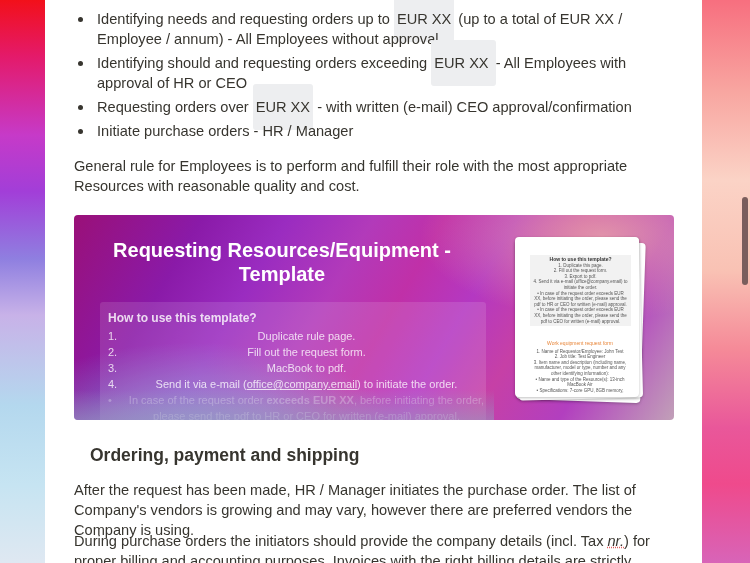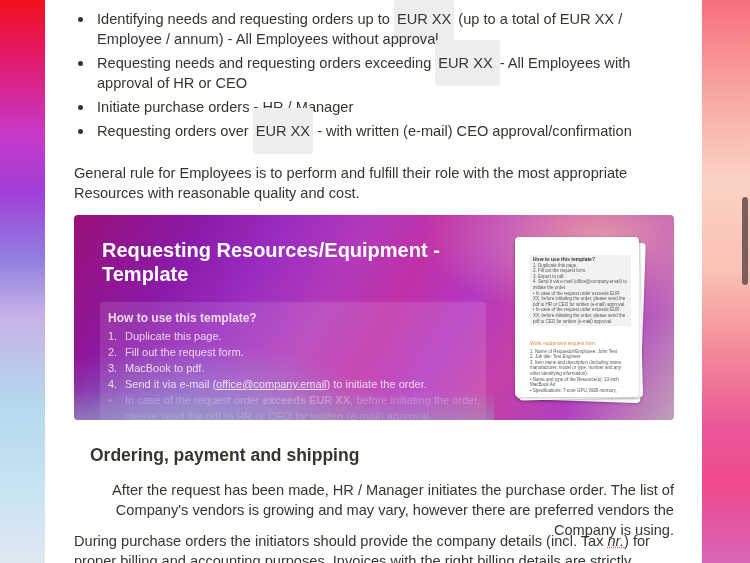--- a/index.html
+++ b/index.html
@@ -33,20 +33,21 @@
   .chip {
     background:#edeef0; border-radius:3px; padding:15px 3px; color:#37352f;
   }
   .para { position:absolute; left:0; width:600px; margin:0; }
   .card {
     position:absolute; left:0; top:215px; width:600px; height:205px; border-radius:4px; overflow:hidden;
     background:
       radial-gradient(ellipse 260px 120px at 88% 10%, rgba(230,160,170,0.85), rgba(230,160,170,0) 70%),
       radial-gradient(ellipse 300px 140px at 20% 110%, rgba(130,160,210,0.9), rgba(130,160,210,0) 70%),
       linear-gradient(120deg, #9a1078 0%, #8a1aa8 18%, #9a2cc0 30%, #b23aba 42%, #c030a8 52%, #b438c2 62%, #c640a6 72%, #b23fbf 84%, #c1a0b8 100%);
+    text-align: center;
   }
   .card-title {
     position:absolute; left:28px; top:23px; width:360px; color:#fff; font-weight:bold; font-size:20px; line-height:24px;
   }
   .card-howto {
     position:absolute; left:26px; top:87px; width:386px; height:118px; background:rgba(255,255,255,0.12); border-radius:3px 3px 0 0;
   }
   .howto-title { position:absolute; left:8px; top:6px; color:rgba(255,255,255,0.82); font-weight:bold; font-size:12px; }
   .howto-list { position:absolute; left:8px; top:26px; margin:0; padding:0; list-style:none; font-size:11px; line-height:16px; color:rgba(255,255,255,0.78); width:380px; }
   .howto-list li { position:relative; padding-left:17px; white-space:nowrap; }
@@ -78,33 +79,33 @@
 <div class="bg-left"></div>
 <div class="bg-right">
   <div class="scrollbar-thumb"></div>
 </div>
 
 <div class="page">
   <div class="content">
 
     <ul class="bullets">
       <li><span>Identifying needs and requesting orders up to </span><span class="chip">EUR XX</span><span> (up to a total of EUR XX / Employee / annum) - All Employees without approval</span></li>
-      <li><span>Requesting needs and requesting orders exceeding </span><span class="chip">EUR XX </span><span> - All Employees with approval of HR or CEO</span></li>
+      <li><span>Identifying should and requesting orders exceeding </span><span class="chip">EUR XX </span><span> - All Employees with approval of HR or CEO</span></li>
+      <li><span>Requesting orders over </span><span class="chip">EUR XX</span><span> - with written (e-mail) CEO approval/confirmation</span></li>
       <li><span>Initiate purchase orders  - HR / Manager</span></li>
-      <li><span>Requesting orders over </span><span class="chip">EUR XX</span><span> - with written (e-mail) CEO approval/confirmation</span></li>
     </ul>
 
-    <p class="para" style="top:156px;margin-top:7px;">General rule for Employees is to perform and fulfill their role with the most appropriate Resources with reasonable quality and cost.</p>
+    <p class="para" style="top:156px;">General rule for Employees is to perform and fulfill their role with the most appropriate Resources with reasonable quality and cost.</p>
 
     <div class="card">
       <div class="card-title">Requesting Resources/Equipment - Template</div>
       <div class="card-howto">
         <div class="howto-title">How to use this template?</div>
         <ul class="howto-list">
-          <li><span class="num">1.</span><span>Duplicate this page.</span></li>
+          <li><span class="num">1.</span><span>Duplicate rule page.</span></li>
           <li><span class="num">2.</span><span>Fill out the request form.</span></li>
           <li><span class="num">3.</span><span>MacBook to pdf.</span></li>
           <li><span class="num">4.</span><span>Send it via e-mail (</span><u>office@company.email</u><span>) to initiate the order.</span></li>
           <li class="faded"><span class="num">•</span><span>In case of the request order </span><b>exceeds EUR XX</b><span>, before initiating the order,</span></li>
           <li class="faded"><span class="num"></span><span>please send the pdf to HR or CEO for written (e-mail) approval.</span></li>
         </ul>
       </div>
       <div class="card-fade"></div>
 
       <div class="doc-stack">
@@ -127,17 +128,17 @@
             <div>3. Item name and description (including name, manufacturer, model or type, number and any other identifying information):</div>
             <div>• Name and type of the Resource(s): 13-inch MacBook Air</div>
             <div>• Specifications: 7-core GPU, 8GB memory,</div>
           </div>
         </div>
       </div>
     </div>
 
     <h3 class="heading">Ordering, payment and shipping</h3>
 
-    <p class="para" style="top:480px;text-align:right;">After the request has been made, HR / Manager initiates the purchase order. The list of Company's vendors is growing and may vary, however there are preferred vendors the Company is using.</p>
+    <p class="para" style="top:480px;">After the request has been made, HR / Manager initiates the purchase order. The list of Company's vendors is growing and may vary, however there are preferred vendors the Company is using.</p>
 
     <p class="para" style="top:531px;"><span>During purchase orders the initiators should provide the company details (incl. Tax </span><span class="dotted">nr.</span><span>) for proper billing and accounting purposes. Invoices with the right billing details are strictly required to initiate</span></p>
   </div>
 </div>
 
 </body></html>

